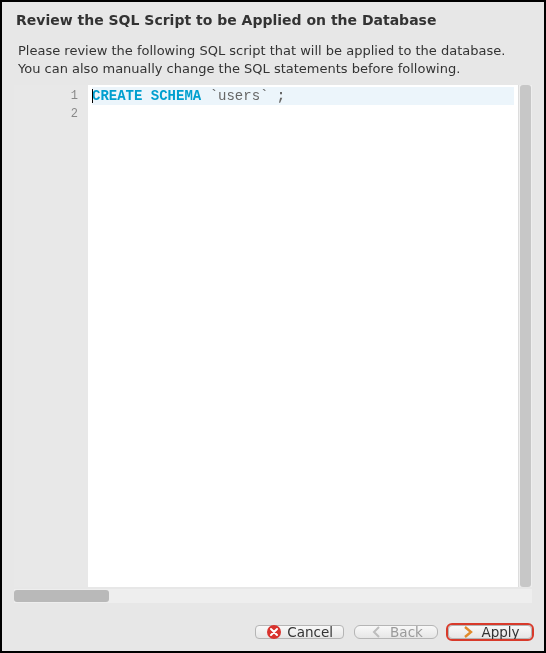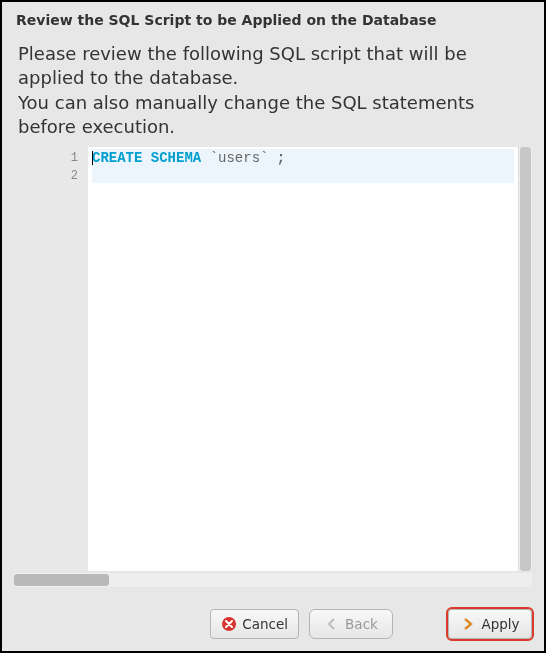--- a/index.html
+++ b/index.html
@@ -18,21 +18,21 @@
     flex-direction: column;
     padding: 8px 12px 12px 12px;
   }
   .title {
     font-weight: bold;
     font-size: 14px;
     color: #333;
     padding: 2px 0 14px 2px;
   }
   .desc {
-    font-size: 18px;
+    font-size: 13px;
     color: #333;
     line-height: 1.35;
     padding: 0 4px 8px 4px;
   }
   .editor-wrap {
     flex: 1;
     display: flex;
     flex-direction: column;
     min-height: 0;
   }
@@ -56,21 +56,21 @@
   }
   .gutter div { height: 18px; line-height: 18px; }
   .code {
     flex: 1;
     font-family: "Consolas","Liberation Mono",monospace;
     font-size: 14px;
     padding: 2px 4px;
     position: relative;
   }
   .code-line {
-    height: 34px;
+    height: 18px;
     line-height: 18px;
     white-space: pre;
     position: relative;
   }
   .code-line.active {
     background: #ecf5fb;
   }
   .kw { color: #009fcf; font-weight: bold; }
   .ident { color: #666; }
   .punct { color: #666; font-weight: bold; }
@@ -110,47 +110,47 @@
     border-radius: 3px;
   }
   .footer {
     display: flex;
     justify-content: flex-end;
     gap: 10px;
     padding-top: 22px;
   }
   .btn {
     min-width: 84px;
-    height: 30px;
+    height: 14px;
     background: linear-gradient(#f8f8f8,#e6e6e6);
     border: 1px solid #b5b5b5;
     border-radius: 4px;
     display: flex;
     align-items: center;
     justify-content: center;
     gap: 5px;
     font-size: 13.5px;
     color: #333;
     cursor: pointer;
     padding: 0 10px;
   }
   .btn.disabled { color: #9a9a9a; cursor: default; border-radius: 6px; }
-  .btn.primary { outline: 2px solid #d83a2b; outline-offset: 0px; margin-left: 45px; }
+  .btn.primary { outline: 2px solid #d83a2b; outline-offset: 0px; }
   .ic { width: 16px; height: 16px; display: inline-flex; align-items: center; justify-content: center; }
 </style>
 </head>
 <body>
 
 <div class="dialog">
 
   <div class="title">Review the SQL Script to be Applied on the Database</div>
 
   <div class="desc">
     <div>Please review the following SQL script that will be applied to the database.</div>
-    <div>You can also manually change the SQL statements before execution.</div>
+    <div>You can also manually change the SQL statements before following.</div>
   </div>
 
   <div class="editor-wrap">
     <div class="editor">
       <div class="gutter" id="gutter">
           <div>1</div>
           <div>2</div>
         </div>
       <div class="code" id="code">
           <div class="code-line active"><span class="caret"></span><span class="kw">CREATE SCHEMA</span><span> </span><span class="ident">`users`</span><span> </span><span class="punct">;</span></div>

